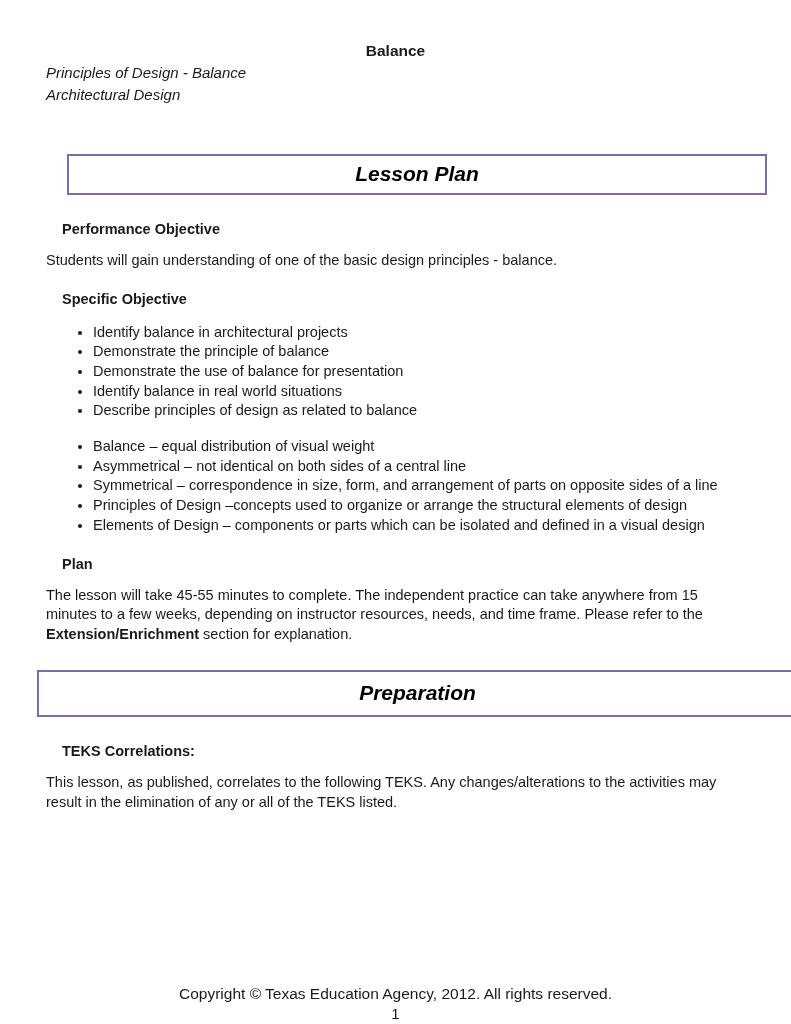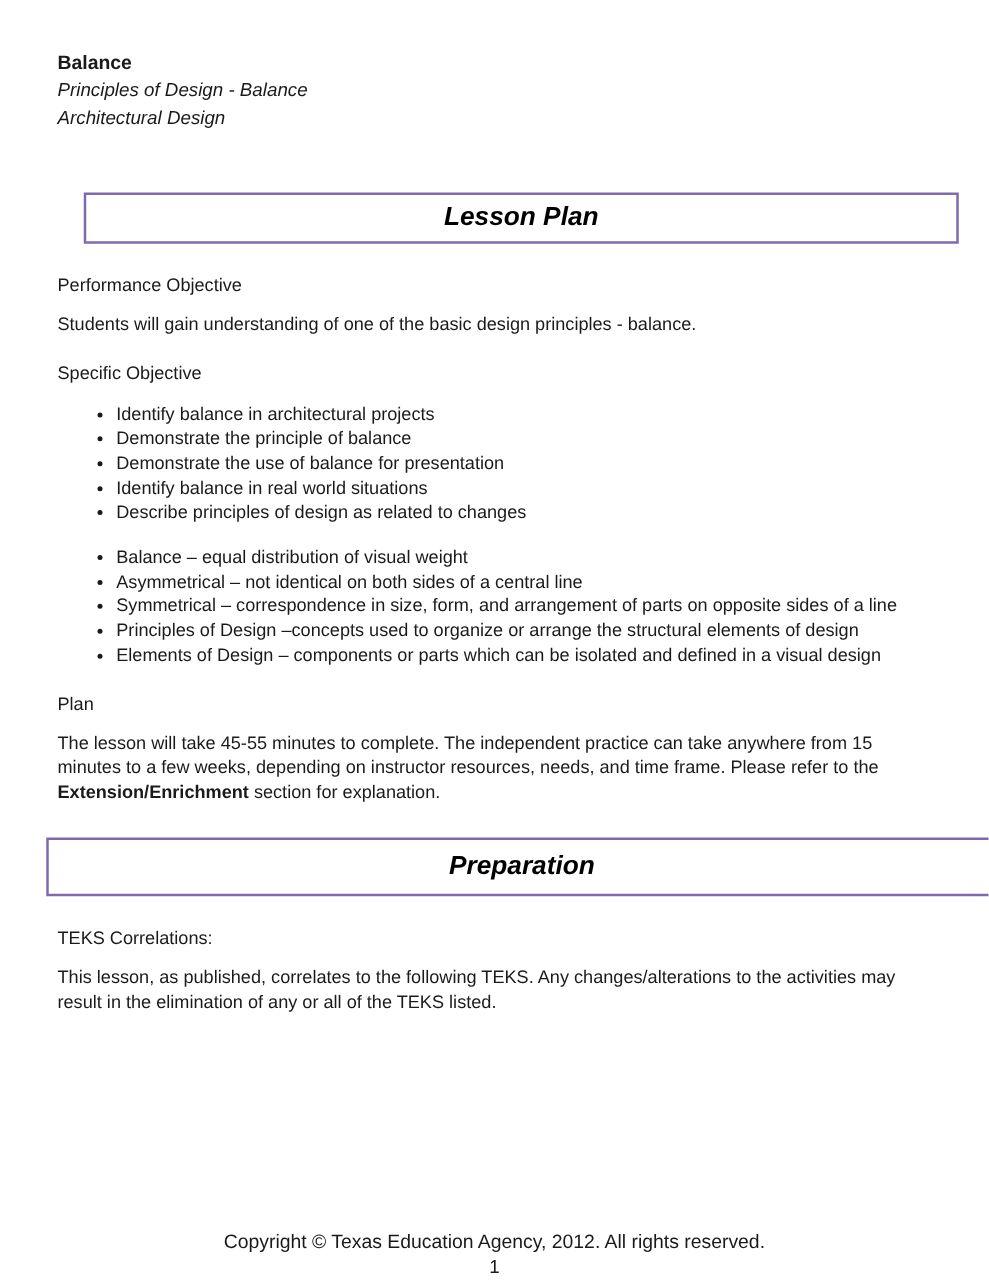--- a/index.html
+++ b/index.html
@@ -13,20 +13,21 @@
     font-family: "Liberation Sans", sans-serif;
     font-size: 14.5px;
     color: #1a1a1a;
     padding: 40px 46px 0 46px;
     overflow: hidden;
   }
   .doc-title {
     font-weight: 700;
     font-size: 15.5px;
     line-height: 22px;
+    text-align: center;
   }
   .doc-sub {
     font-style: italic;
     font-size: 15px;
     line-height: 22px;
   }
   .banner {
     border: 2px solid var(--banner-border, #7E6BAD);
     text-align: center;
     font-weight: 700;
@@ -38,23 +39,23 @@
     margin: 48px 0 0 21px;
     width: 700px;
     padding: 6px 0 7px 0;
   }
   .banner.prep {
     margin: 26px 0 0 -9px;
     width: 761px;
     padding: 9px 0 10px 0;
   }
   .heading {
-    font-weight: 400;
+    font-weight: 700;
     font-size: 14.5px;
-    margin: 26px 0 14px 0;
+    margin: 26px 0 14px 16px;
   }
   .heading.tight { margin-top: 20px; }
   .para {
     margin: 14px 0;
     line-height: 19.5px;
   }
   .bullets {
     margin: 16px 0 14px 0;
     padding-left: 47px;
   }
@@ -94,21 +95,21 @@
 
   <div class="heading">Performance Objective</div>
   <div class="para">Students will gain understanding of one of the basic design principles - balance.</div>
 
   <div class="heading tight">Specific Objective</div>
   <ul class="bullets">
     <li>Identify balance in architectural projects</li>
     <li>Demonstrate the principle of balance</li>
     <li>Demonstrate the use of balance for presentation</li>
     <li>Identify balance in real world situations</li>
-    <li>Describe principles of design as related to changes</li>
+    <li>Describe principles of design as related to balance</li>
   </ul>
 
   <ul class="bullets">
     <li>Balance – equal distribution of visual weight</li>
     <li>Asymmetrical – not identical on both sides of a central line</li>
     <li>Symmetrical – correspondence in size, form, and arrangement of parts on opposite sides of a line</li>
     <li>Principles of Design –concepts used to organize or arrange the structural elements of design</li>
     <li>Elements of Design – components or parts which can be isolated and defined in a visual design</li>
   </ul>
 

